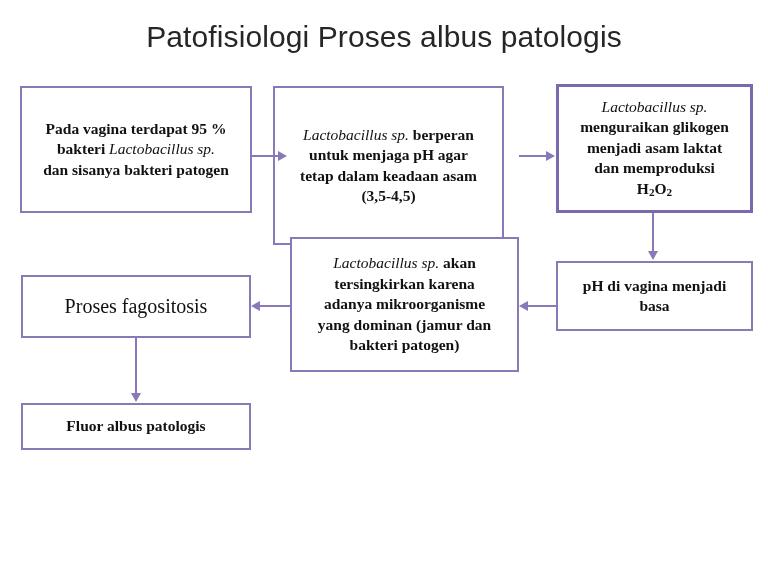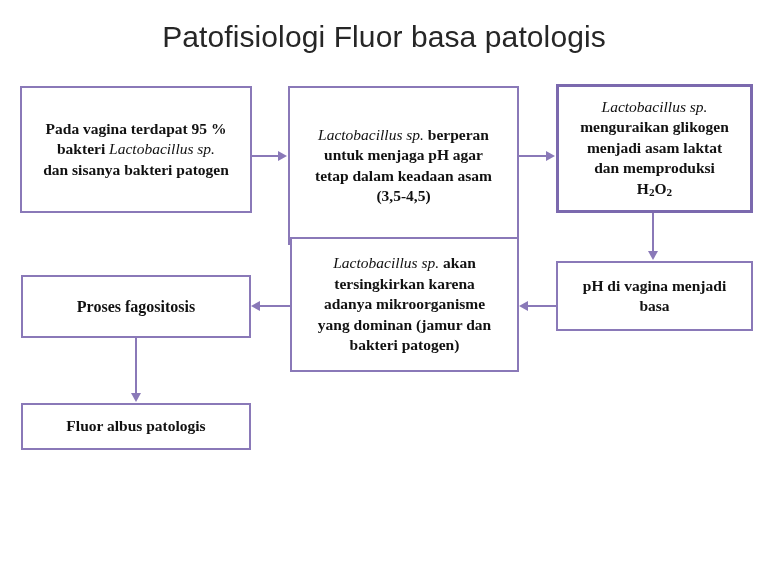--- a/index.html
+++ b/index.html
@@ -50,35 +50,35 @@
     width: 100%;
     padding: 0 6px;
     font-family: "Liberation Serif", serif;
     font-weight: bold;
     font-size: 15.5px;
     line-height: 1.32;
     color: #111111;
     white-space: pre-line;
   }
   .box .txt.light {
-    font-weight: bold;
-    font-size: 16px;
+    font-weight: normal;
+    font-size: 20px;
   }
   .box .txt em {
     font-style: italic;
     font-weight: normal;
   }
   .box .txt sub {
     font-size: 0.72em;
     vertical-align: -0.22em;
   }
 
   
   #box-bakteri    { left: 20px;  top: 86px;  width: 232px; height: 127px; align-items: center; }
-  #box-ph-asam    { left: 288px; top: 86px;  width: 231px; height: 159px; }
+  #box-ph-asam    { left: 273px; top: 86px;  width: 231px; height: 159px; }
   #box-glikogen   { left: 556px; top: 84px;  width: 197px; height: 129px; }
   #box-ph-basa    { left: 556px; top: 261px; width: 197px; height: 70px;  }
   #box-tersingkir { left: 290px; top: 237px; width: 229px; height: 135px; }
   #box-fagositosis{ left: 21px;  top: 275px; width: 230px; height: 63px;  }
   #box-fluor      { left: 21px;  top: 403px; width: 230px; height: 47px;  }
 
   
   .conn { position: absolute; }
   .conn .line-h {
     position: absolute;
@@ -143,21 +143,21 @@
   
   #arrow-6 { left: 131px; top: 338px; width: 10px; height: 65px; }
   #arrow-6 .line-v { height: 56px; left: 4px; }
   #arrow-6 .head   { top: 55px; left: 0; }
 </style>
 </head>
 <body>
 
 <div id="slide">
 
-  <div id="title">Patofisiologi Fluor basa patologis</div>
+  <div id="title">Patofisiologi Proses albus patologis</div>
 
   <div class="box" id="box-bakteri">
     <span class="txt">Pada vagina terdapat 95 %<br>bakteri <em>Lactobacillus sp.</em><br>dan sisanya bakteri patogen</span>
   </div>
 
   <div class="box" id="box-ph-asam">
     <span class="txt"><em>Lactobacillus sp.</em> berperan<br>untuk menjaga pH agar<br>tetap dalam keadaan asam<br>(3,5-4,5)</span>
   </div>
 
   <div class="box thick" id="box-glikogen">

